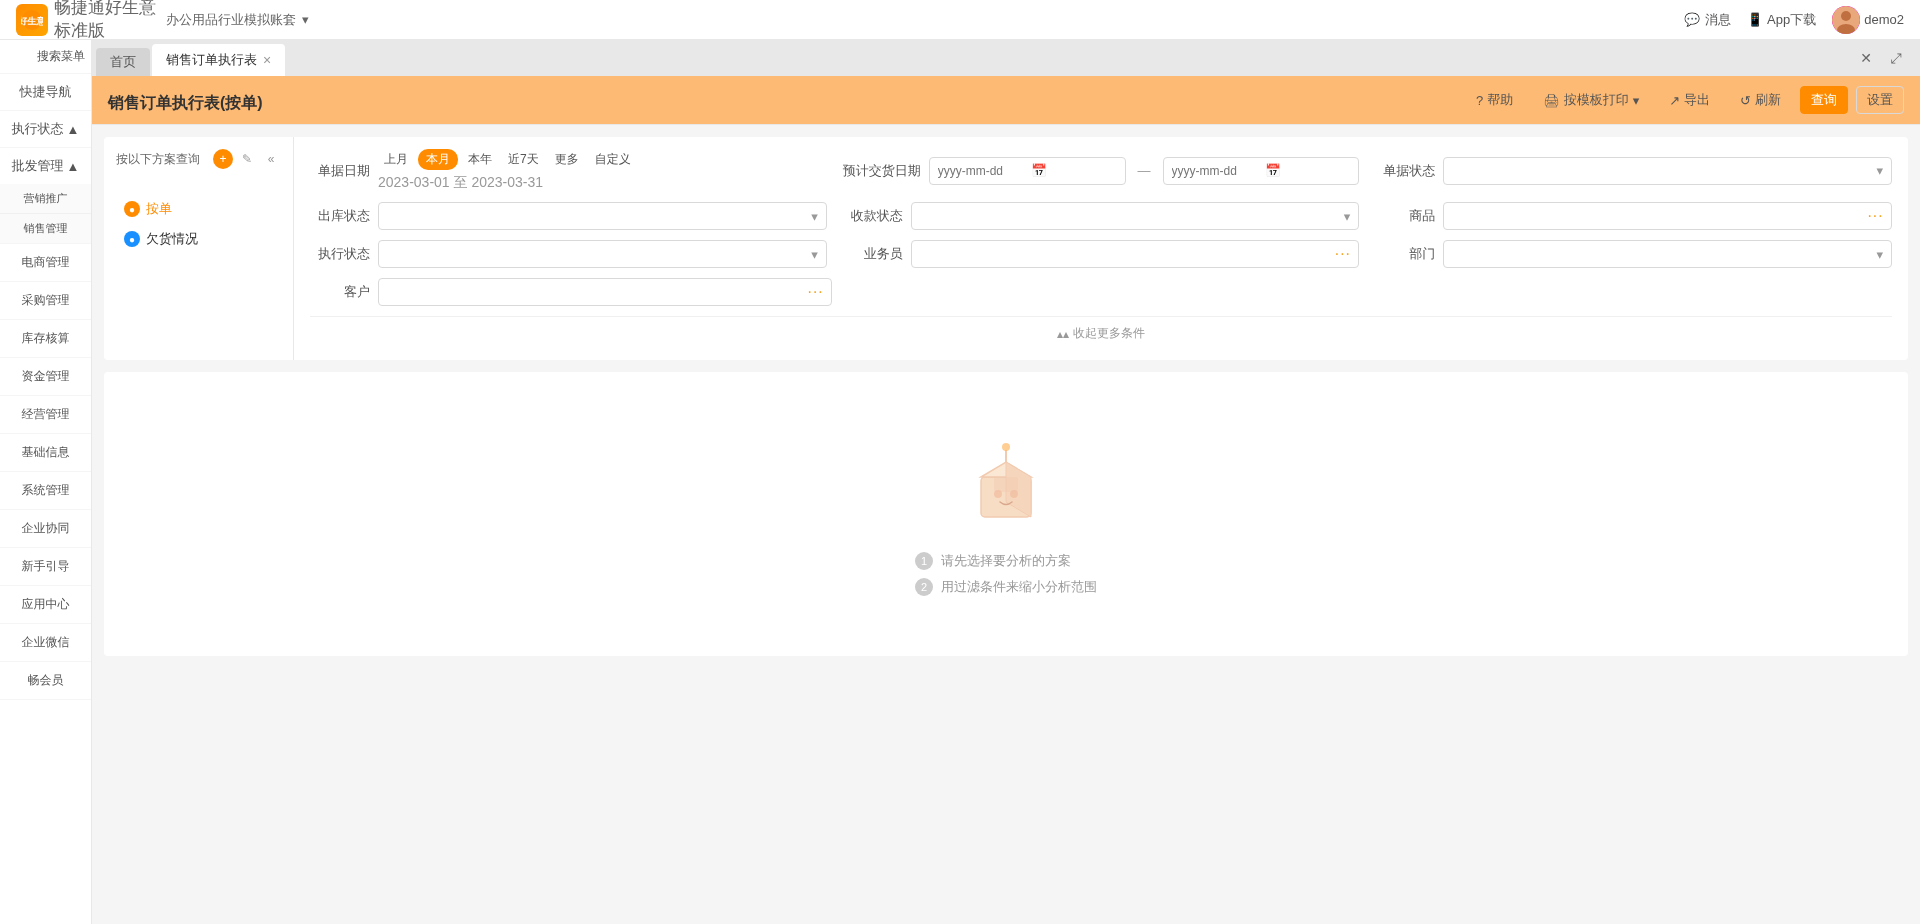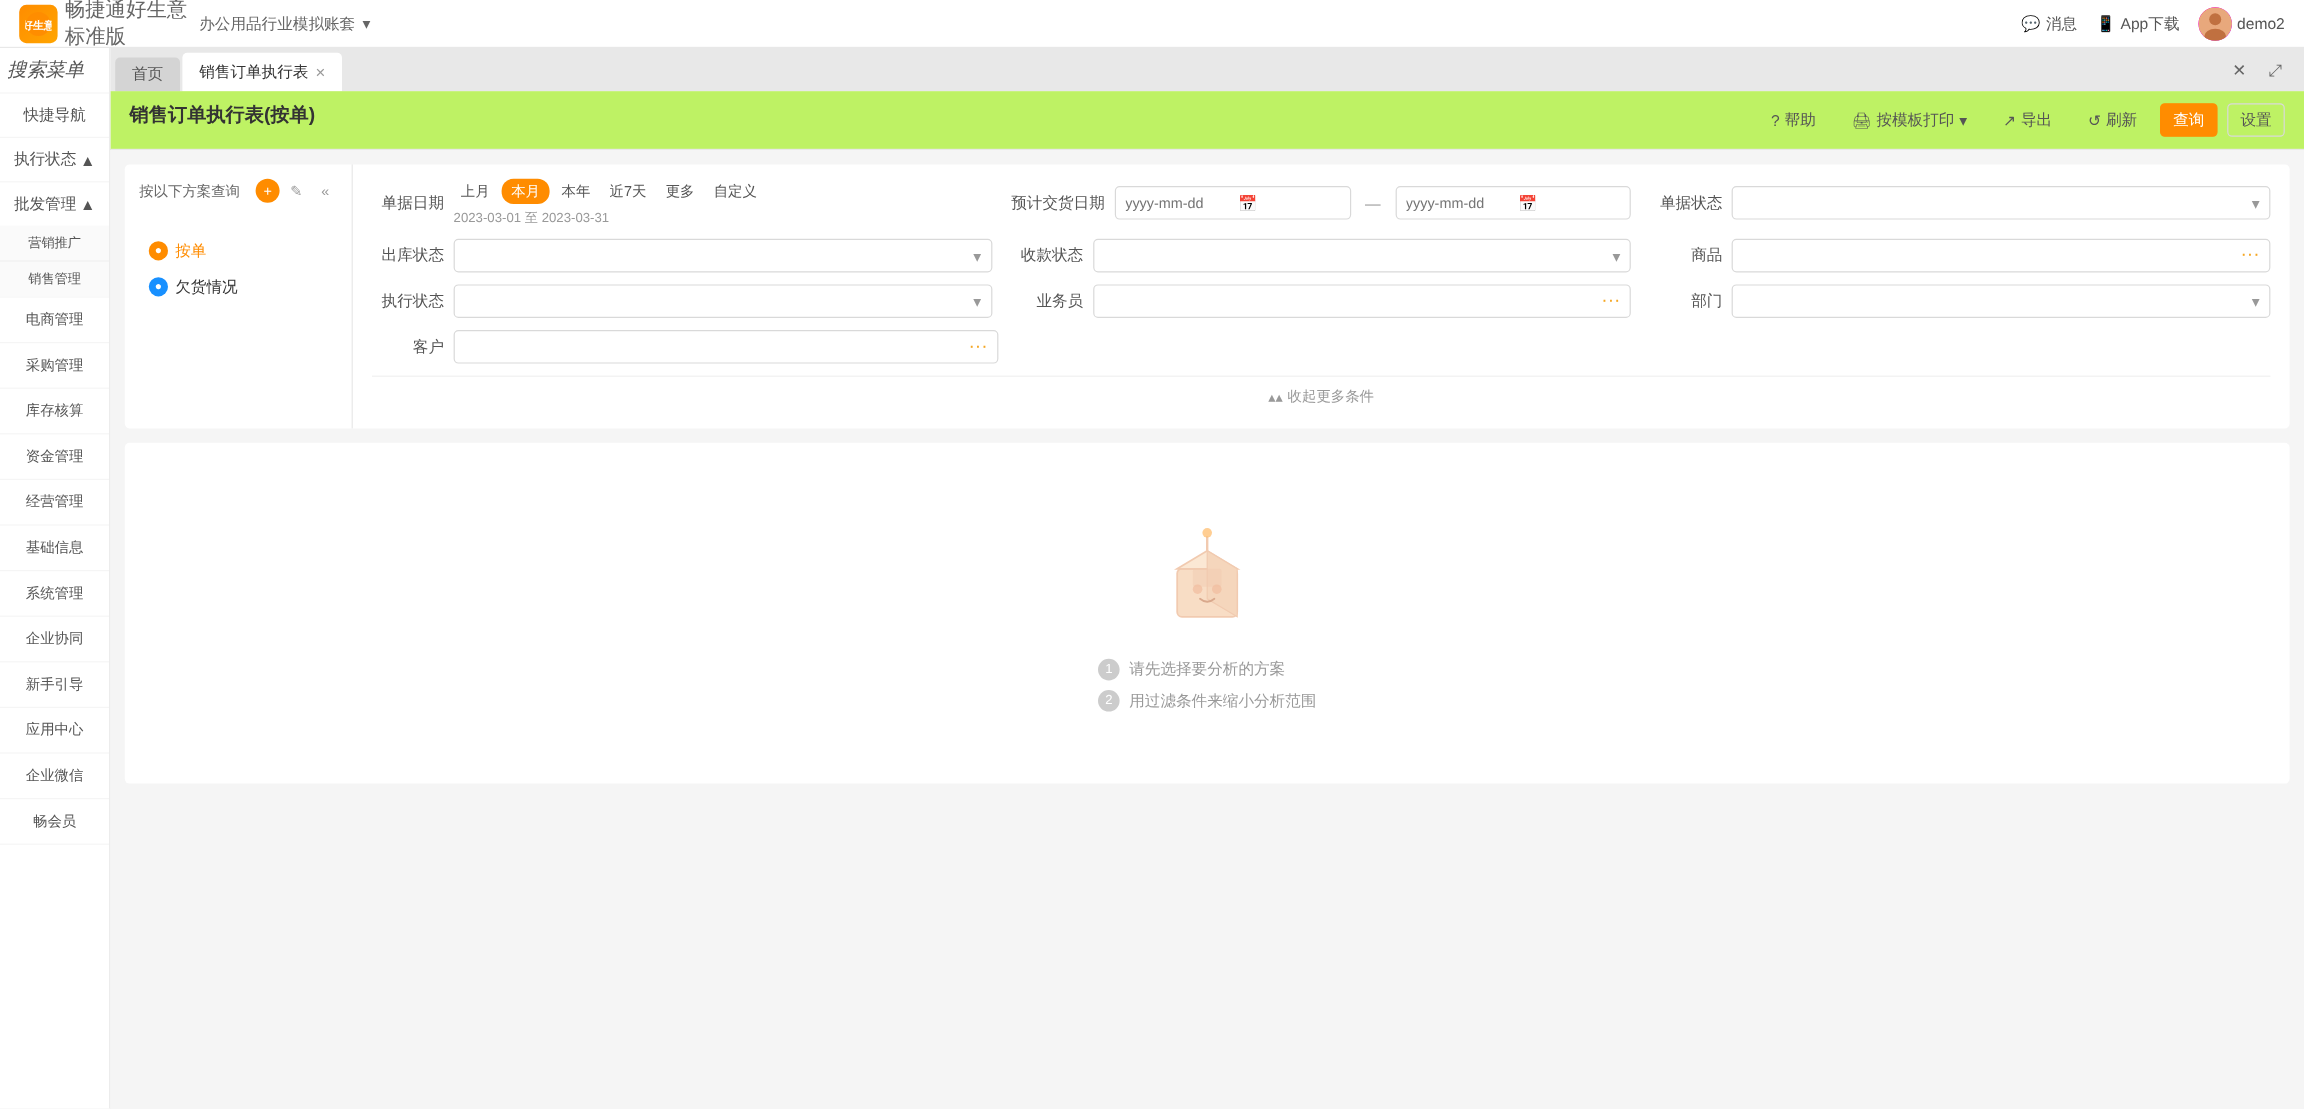--- a/index.html
+++ b/index.html
@@ -107,26 +107,25 @@
     }
     .sidebar-sub-item {
       padding: 7px 6px;
       text-align: center;
       cursor: pointer;
       color: #555;
       font-size: 11px;
     }
     .search-menu-item {
       padding: 8px 6px;
-      text-align: left;
-      cursor: pointer;
-      color: #555;
-      font-size: 16px;
+      text-align: right;
+      cursor: pointer;
+      color: #555;
+      font-size: 12px;
       border-bottom: 1px solid #f5f5f5;
-      font-style: italic;
     }
     .nav-group {
       border-bottom: 1px solid #f5f5f5;
     }
     .nav-group-header {
       padding: 9px 6px;
       text-align: center;
       cursor: pointer;
       color: #555;
       font-size: 13px;
@@ -314,21 +313,21 @@
       color: #555;
       border-radius: 3px;
     }
     .date-tab.active {
       background: #ff8c00;
       color: white;
       border-radius: 10px;
       padding: 2px 8px;
     }
     .date-hint {
-      font-size: 11px;
+      font-size: 14px;
       color: #999;
       margin-top: 2px;
     }
 
     
     .date-input-group {
       display: flex;
       align-items: center;
       border: 1px solid #d9d9d9;
       border-radius: 4px;
@@ -400,25 +399,25 @@
       color: white;
       font-size: 11px;
       display: flex;
       align-items: center;
       justify-content: center;
       flex-shrink: 0;
     }
 
     
     .page-header-row {
-      background: #bef264;
+      background: #fdba74;
       padding: 10px 16px;
       border-bottom: 1px solid #e8e8e8;
       display: flex;
-      align-items: flex-start;
+      align-items: flex-end;
       justify-content: space-between;
       flex-shrink: 0;
     }
     .page-title-text {
       font-size: 16px;
       font-weight: 600;
       color: #333;
     }
     .page-header-actions {
       display: flex;

